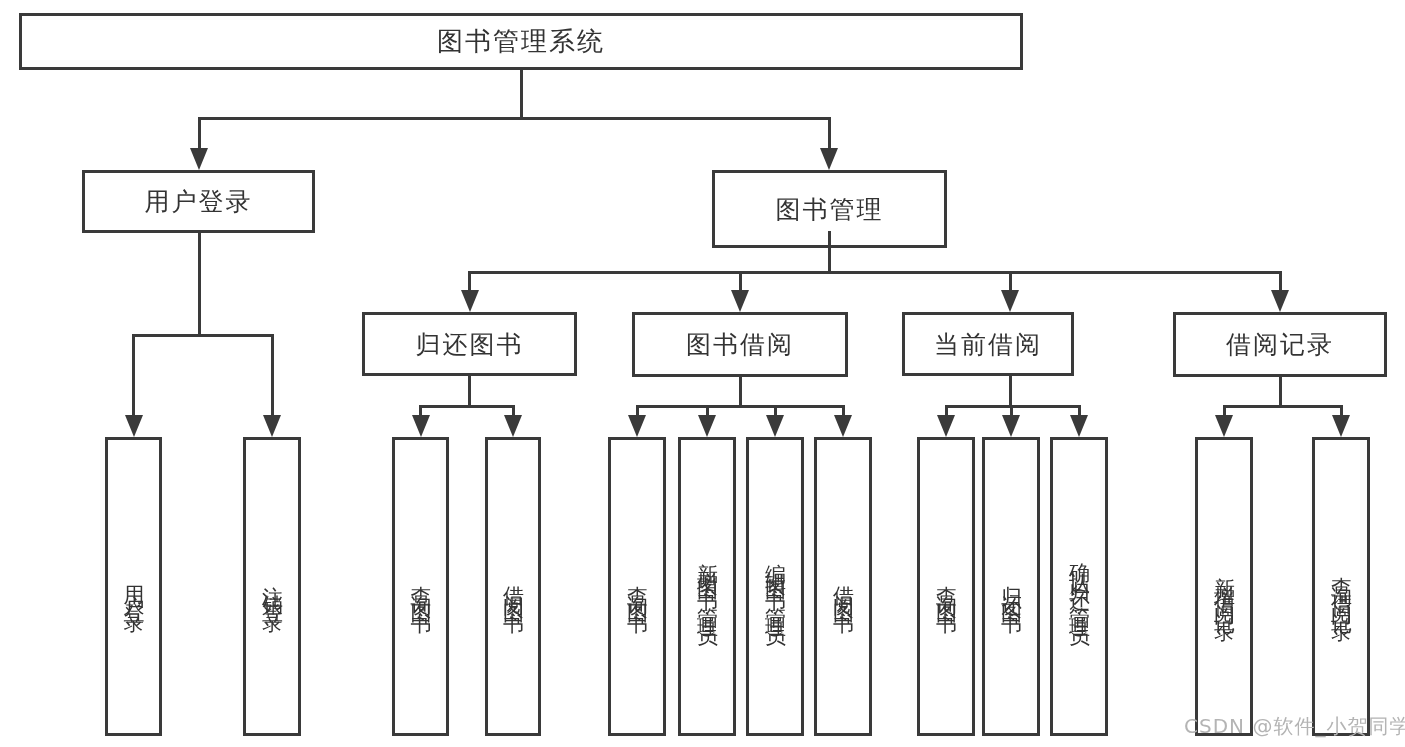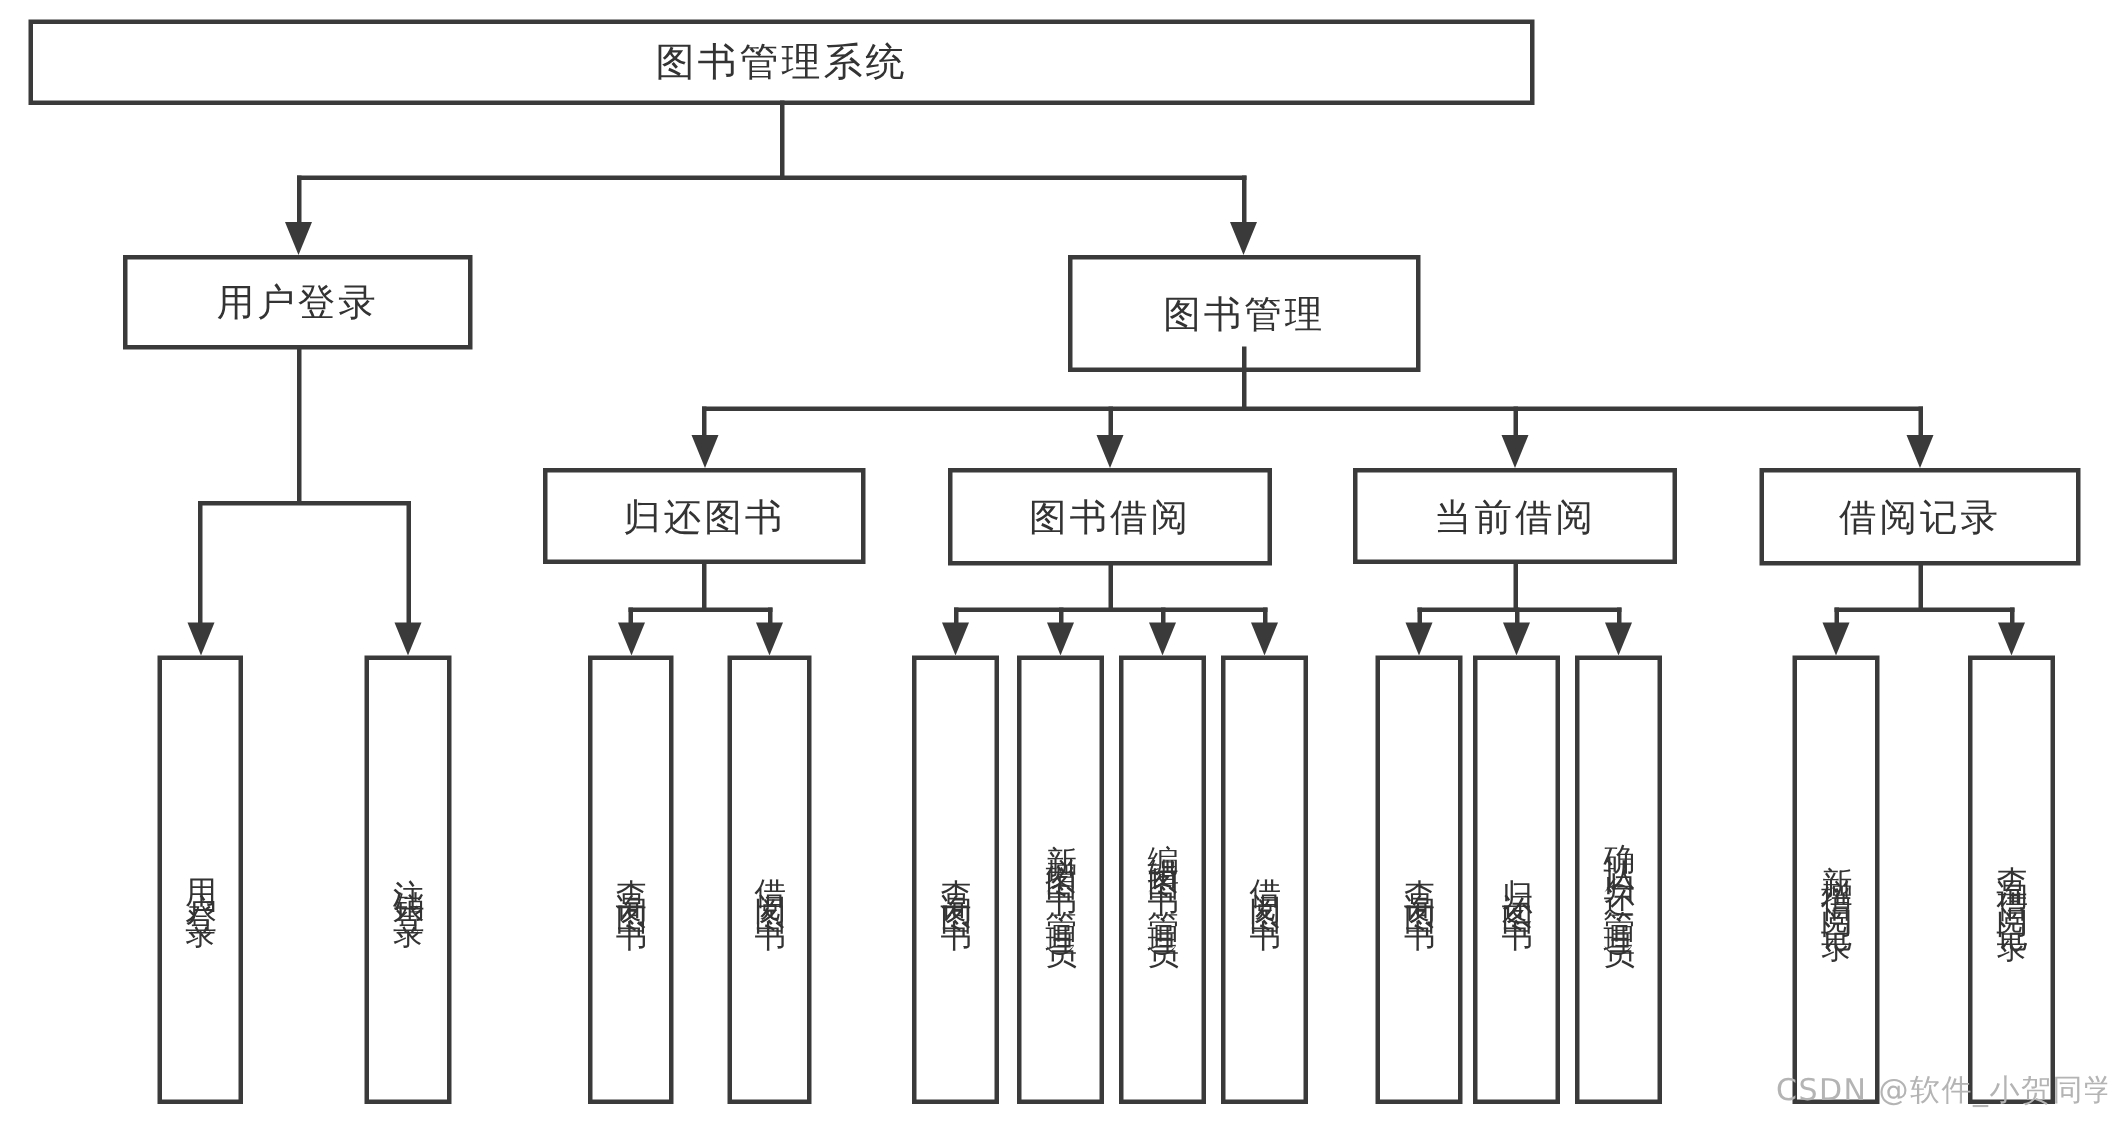--- a/index.html
+++ b/index.html
@@ -65,21 +65,21 @@
   <div class="arrow" style="left:460.5px;top:290px;"></div>
   <div class="vline" style="left:738.5px;top:271px;height:21px;"></div>
   <div class="arrow" style="left:731px;top:290px;"></div>
   <div class="vline" style="left:1008.5px;top:271px;height:21px;"></div>
   <div class="arrow" style="left:1001px;top:290px;"></div>
   <div class="vline" style="left:1278.5px;top:271px;height:21px;"></div>
   <div class="arrow" style="left:1271px;top:290px;"></div>
 
   <div class="box hbox" style="left:362px;top:312px;width:215px;height:64px;">归还图书</div>
   <div class="box hbox" style="left:632px;top:312px;width:216px;height:65px;">图书借阅</div>
-  <div class="box hbox" style="left:902px;top:312px;width:216px;height:64px;">当前借阅</div>
+  <div class="box hbox" style="left:902px;top:312px;width:172px;height:64px;">当前借阅</div>
   <div class="box hbox" style="left:1173px;top:312px;width:214px;height:65px;">借阅记录</div>
 
   <div class="vline" style="left:468px;top:374px;height:32px;"></div>
   <div class="hline" style="left:419px;top:404.5px;width:96px;"></div>
   <div class="vline" style="left:419px;top:405px;height:12px;"></div>
   <div class="arrow" style="left:411.5px;top:415px;"></div>
   <div class="vline" style="left:511.5px;top:405px;height:12px;"></div>
   <div class="arrow" style="left:504px;top:415px;"></div>
 
   <div class="vline" style="left:738.5px;top:374px;height:32px;"></div>

